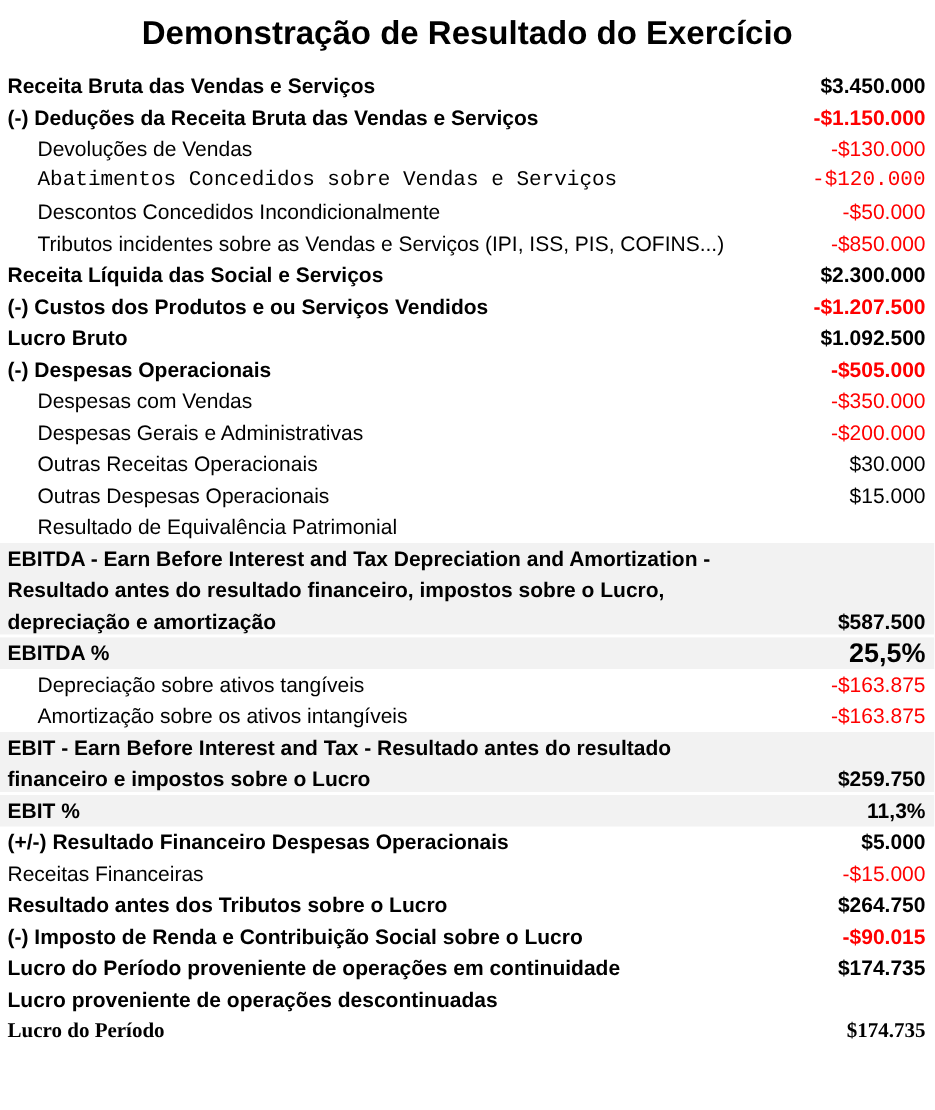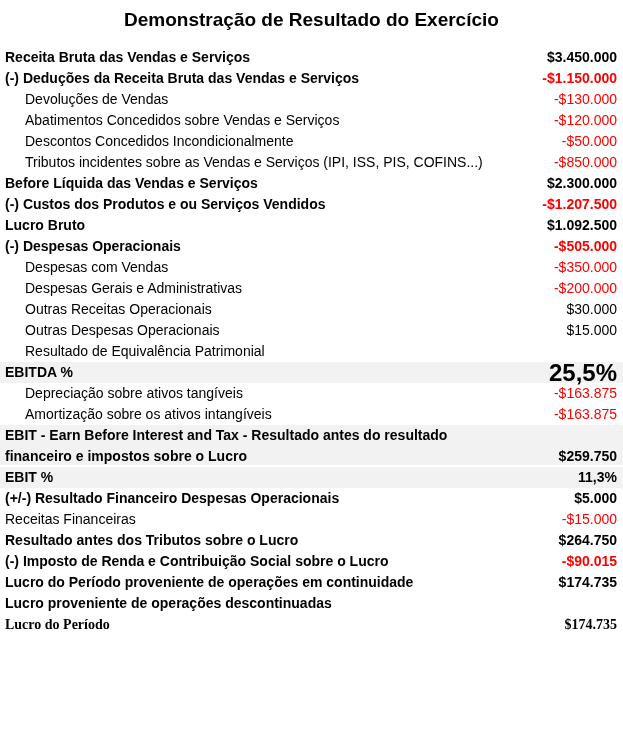--- a/index.html
+++ b/index.html
@@ -9,21 +9,21 @@
     height: 740px;
     margin: 0;
     overflow: hidden;
     font-family: "Liberation Sans", sans-serif;
     color: var(--text, #000000);
   }
   .title {
     height: 47px;
     padding-top: 9px;
     text-align: center;
-    font-size: 19px;
+    font-size: 22px;
     font-weight: 700;
   }
   .rows { width: 623px; }
   .row {
     display: flex;
     justify-content: space-between;
     align-items: flex-end;
     padding-left: 5px;
     padding-right: 6px;
     font-size: 14px;
@@ -31,54 +31,54 @@
     min-height: 21px;
   }
   .row.bold { font-weight: 700; }
   .row.gray { background: var(--highlight, #f2f2f2); }
   .row.sep  { box-shadow: inset 0 -2px 0 0 #ffffff; }
   .row.vbottom { align-items: flex-end; }
   .label { white-space: pre-line; }
   .indent .label { padding-left: 20px; }
   .value { white-space: nowrap; text-align: right; }
   .value.red { color: var(--negative, #ff0000); margin-top: 16px; }
-  .value.large { font-size: 24px; }
+  .value.large { font-size: 18px; }
 </style>
 </head>
 <body>
 
 <div>
   <div class="title">Demonstração de Resultado do Exercício</div>
   <div class="rows">
       <div class="row bold" style="height: 21px;">
         <div class="label">Receita Bruta das Vendas e Serviços</div>
         <div class="value">$3.450.000</div>
       </div>
       <div class="row bold" style="height: 21px;">
         <div class="label">(-) Deduções da Receita Bruta das Vendas e Serviços</div>
         <div class="value red">-$1.150.000</div>
       </div>
       <div class="row indent" style="height: 21px;">
         <div class="label">Devoluções de Vendas</div>
         <div class="value red">-$130.000</div>
       </div>
-      <div class="row indent" style="height: 21px;">
+      <div class="row indent" style="height: 21px; font-family: Liberation Mono, monospace;">
         <div class="label">Abatimentos Concedidos sobre Vendas e Serviços</div>
         <div class="value red">-$120.000</div>
       </div>
       <div class="row indent" style="height: 21px;">
         <div class="label">Descontos Concedidos Incondicionalmente</div>
         <div class="value red">-$50.000</div>
       </div>
       <div class="row indent" style="height: 21px; gap: 44px;">
         <div class="label">Tributos incidentes sobre as Vendas e Serviços (IPI, ISS, PIS, COFINS...)</div>
         <div class="value red">-$850.000</div>
       </div>
       <div class="row bold" style="height: 21px;">
-        <div class="label">Before Líquida das Vendas e Serviços</div>
+        <div class="label">Receita Líquida das Social e Serviços</div>
         <div class="value">$2.300.000</div>
       </div>
       <div class="row bold" style="height: 21px;">
         <div class="label">(-) Custos dos Produtos e ou Serviços Vendidos</div>
         <div class="value red">-$1.207.500</div>
       </div>
       <div class="row bold" style="height: 21px;">
         <div class="label">Lucro Bruto</div>
         <div class="value">$1.092.500</div>
       </div>
@@ -98,20 +98,26 @@
         <div class="label">Outras Receitas Operacionais</div>
         <div class="value">$30.000</div>
       </div>
       <div class="row indent" style="height: 21px;">
         <div class="label">Outras Despesas Operacionais</div>
         <div class="value">$15.000</div>
       </div>
       <div class="row indent" style="height: 21px;">
         <div class="label">Resultado de Equivalência Patrimonial</div>
         <div class="value"></div>
+      </div>
+      <div class="row bold gray sep" style="height: 63px;">
+        <div class="label">EBITDA - Earn Before Interest and Tax Depreciation and Amortization -
+Resultado antes do resultado financeiro, impostos sobre o Lucro,
+depreciação e amortização</div>
+        <div class="value">$587.500</div>
       </div>
       <div class="row bold gray" style="height: 21px;">
         <div class="label">EBITDA %</div>
         <div class="value large">25,5%</div>
       </div>
       <div class="row indent" style="height: 21px;">
         <div class="label">Depreciação sobre ativos tangíveis</div>
         <div class="value red">-$163.875</div>
       </div>
       <div class="row indent" style="height: 21px;">

